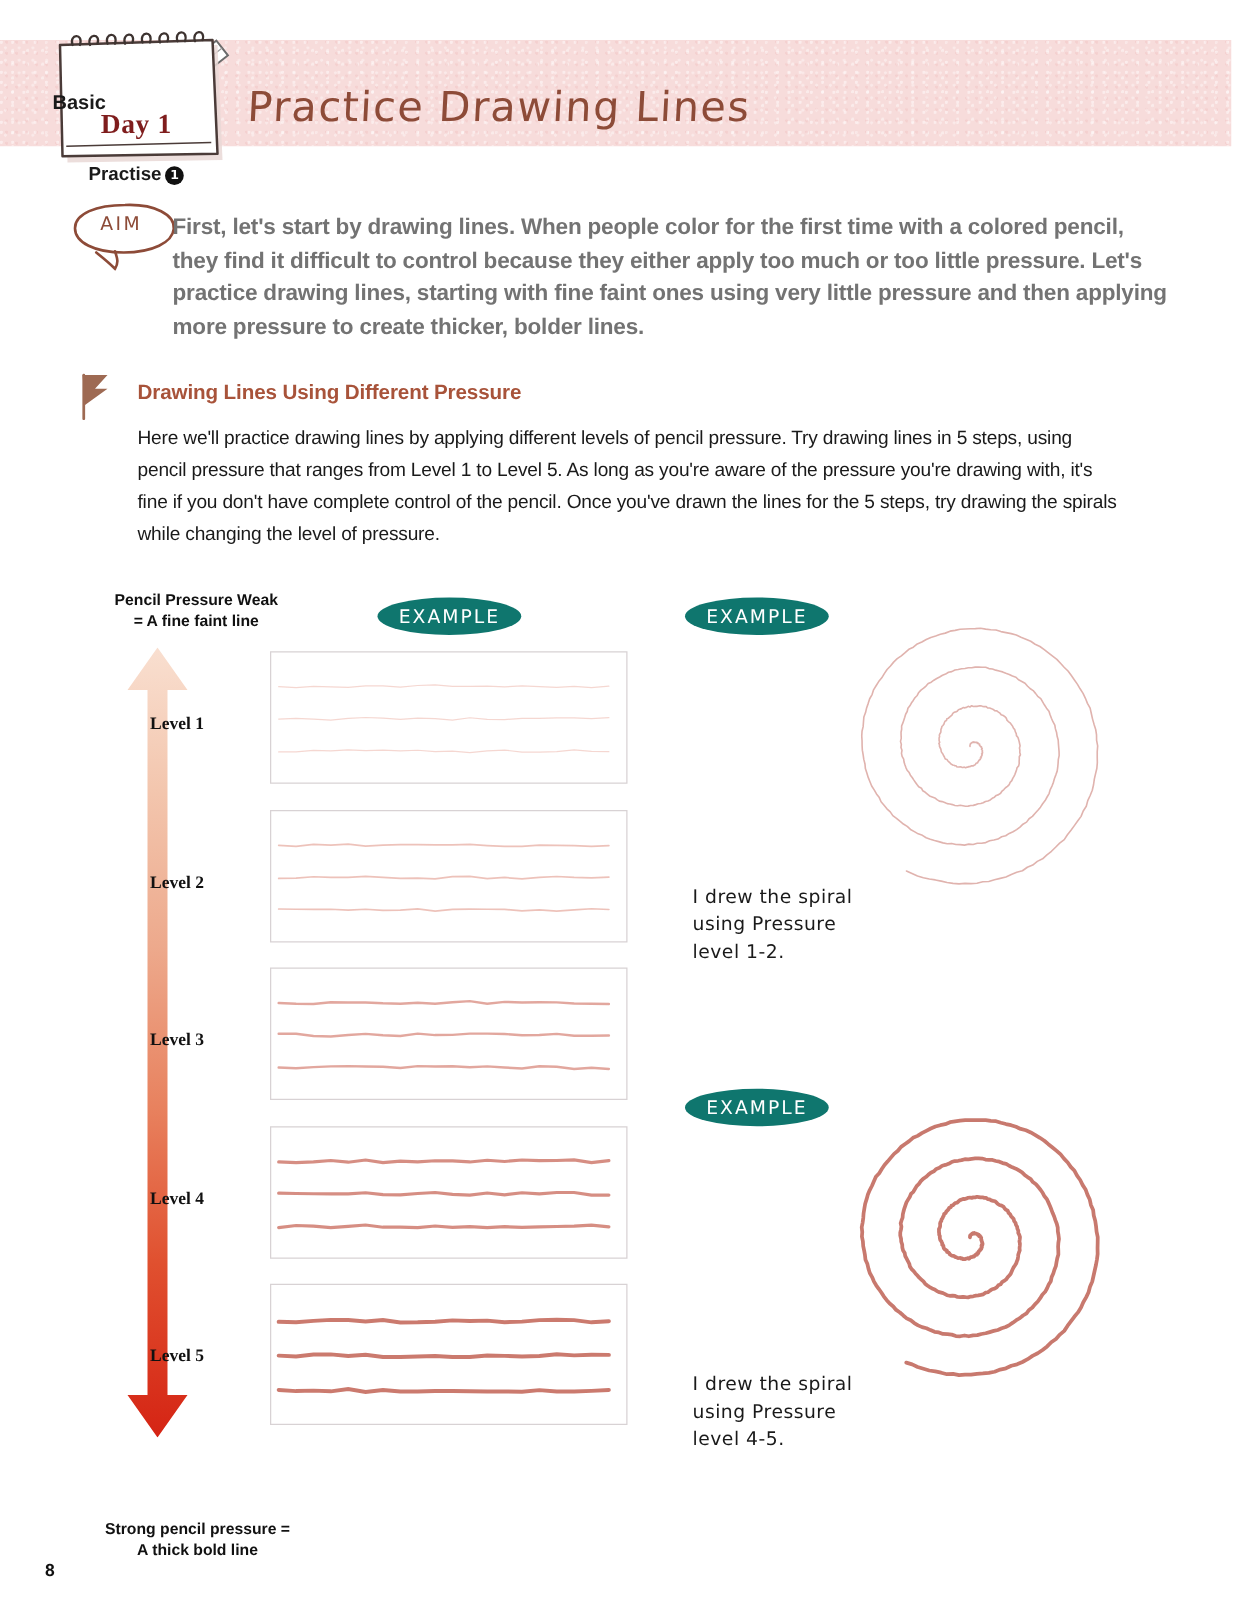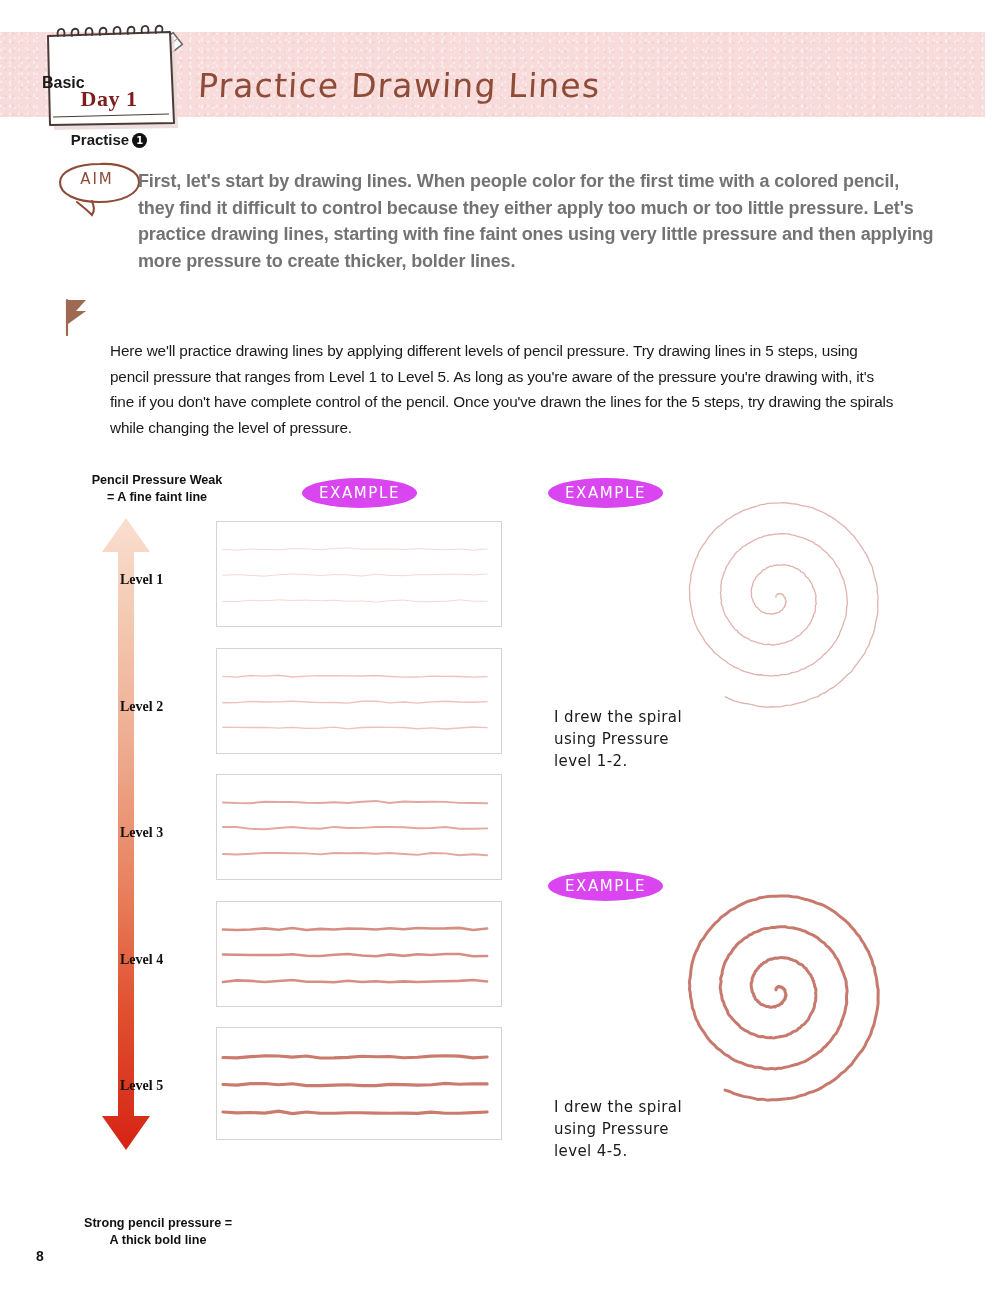--- a/index.html
+++ b/index.html
@@ -111,21 +111,21 @@
 
   
   .linebox{
     position:absolute;left:216px;width:286px;
     border:1px solid #d8d2d4;background:#fff;box-sizing:border-box;
   }
   .linebox svg{display:block;width:100%;height:100%;}
 
   
   .ex-badge{
-    position:absolute;border-radius:50%;background:#d946ef;
+    position:absolute;border-radius:50%;background:#0f766e;
     display:flex;align-items:center;justify-content:center;
     font-family:"DejaVu Sans",sans-serif;color:#fff;font-size:15px;letter-spacing:1.6px;
   }
 
   
   .spiral{position:absolute;}
   .hand-note{
     position:absolute;
     font-family:"DejaVu Sans",sans-serif;font-size:15px;line-height:22px;color:#1a1a1a;
     letter-spacing:.4px;white-space:pre-line;
@@ -185,20 +185,21 @@
       <path d="M40 41 C42 47, 43 50, 40 55 C36 51, 30 46, 25 42" fill="none" stroke="#8d4b38" stroke-width="2.1" stroke-linecap="round"></path>
     </svg>
     <div class="aim-text">AIM</div>
   </div>
   <div class="aim-para">First, let's start by drawing lines. When people color for the first time with a colored pencil, they find it difficult to control because they either apply too much or too little pressure. Let's practice drawing lines, starting with fine faint ones using very little pressure and then applying more pressure to create thicker, bolder lines.</div>
 
   <svg class="flag" viewBox="0 0 24 38">
     <path d="M2 2 L22 2 L12 13 L22 13 L4 26 Z" fill="#9e6a53"></path>
     <path d="M3 2 L3 37" stroke="#9e6a53" stroke-width="2.2" fill="none" stroke-linecap="round"></path>
   </svg>
+  <div class="sec-head">Drawing Lines Using Different Pressure</div>
   <div class="sec-para">Here we'll practice drawing lines by applying different levels of pencil pressure. Try drawing lines in 5 steps, using pencil pressure that ranges from Level 1 to Level 5. As long as you're aware of the pressure you're drawing with, it's fine if you don't have complete control of the pencil. Once you've drawn the lines for the 5 steps, try drawing the spirals while changing the level of pressure.</div>
 
   <div class="cap-top" style="white-space:pre-line">Pencil Pressure Weak
 = A fine faint line</div>
   <div class="cap-bottom" style="white-space:pre-line">Strong pencil pressure =
 A thick bold line</div>
 
   <svg class="arrow" viewBox="0 0 60 632" preserveAspectRatio="none">
     <defs>
       <linearGradient id="arrGrad" x1="0" y1="0" x2="0" y2="1">

